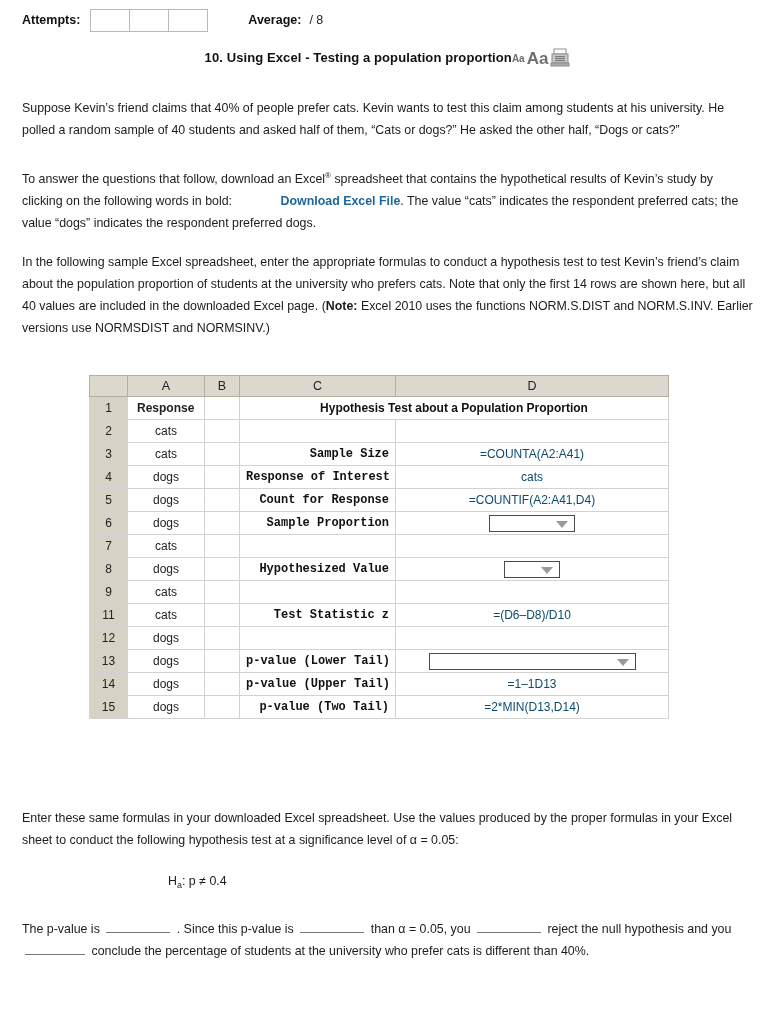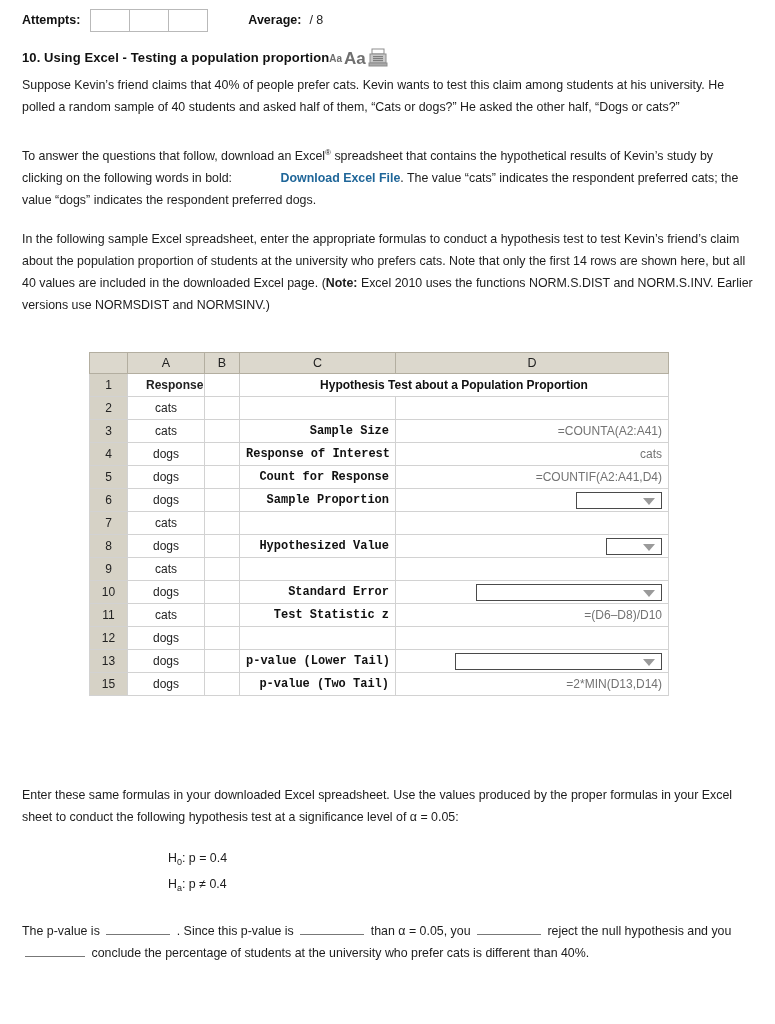--- a/index.html
+++ b/index.html
@@ -51,21 +51,21 @@
   }
   .average-value {
     font-size: 12.5px;
     color: #222;
   }
 
   
   .title-row {
     display: flex;
     align-items: center;
-    justify-content: flex-start;
+    justify-content: center;
     padding: 16px 22px 0 22px;
   }
   .q-title {
     font-size: 13px;
     font-weight: bold;
     color: #111;
     letter-spacing: 0.1px;
   }
   .title-icons {
     display: flex;
@@ -93,21 +93,21 @@
 
   
   .para {
     padding: 0 18px 0 22px;
     font-size: 12.4px;
     line-height: 22px;
     color: #1c1c1c;
     margin-top: 17px;
     max-width: 745px;
   }
-  .para.p1 { margin-top: 7px; }
+  .para.p1 { margin-top: 30px; }
   .para.p2 { margin-top: 24px; }
   .para.p3 { }
   .dl-link {
     color: #1f6699;
     font-weight: bold;
     text-decoration: none;
     cursor: pointer;
     padding-left: 45px;
   }
   .sup { font-size: 8px; vertical-align: super; }
@@ -157,33 +157,33 @@
     font-size: 12px;
     color: #222;
   }
   td.col-a {
     text-align: center;
     color: #222;
   }
   td.col-a.hdr {
     font-weight: bold;
     text-align: left;
-    padding-left: 18px;
+    padding-left: 9px;
   }
   td.col-b { background: #fff; }
   td.col-c {
     text-align: right;
     font-weight: bold;
     color: #111;
     padding-right: 8px;
     font-family: Liberation Mono, monospace;
   }
   td.col-d {
-    text-align: right;
-    color: #737373;
+    text-align: center;
+    color: #0c4a6e;
     padding-left: 8px;
     font-family: "Liberation Sans", sans-serif;
   }
   td.span-cd {
     text-align: center;
     font-weight: bold;
     font-size: 12.5px;
     color: #111;
   }
 
@@ -360,27 +360,20 @@
           <td class="col-d"><span class="dropdown" style="width: 56px;"><span class="arrow"></span></span></td>
         </tr>
         <tr>
           <td class="rownum">9</td>
           <td class="col-a">cats</td>
           <td class="col-b"></td>
           <td class="col-c"></td>
           <td class="col-d"></td>
         </tr>
         <tr>
-          <td class="rownum">10</td>
-          <td class="col-a">dogs</td>
-          <td class="col-b"></td>
-          <td class="col-c">Standard Error</td>
-          <td class="col-d"><span class="dropdown" style="width: 186px;"><span class="arrow"></span></span></td>
-        </tr>
-        <tr>
           <td class="rownum">11</td>
           <td class="col-a">cats</td>
           <td class="col-b"></td>
           <td class="col-c">Test Statistic z</td>
           <td class="col-d">=(D6–D8)/D10</td>
         </tr>
         <tr>
           <td class="rownum">12</td>
           <td class="col-a">dogs</td>
           <td class="col-b"></td>
@@ -388,36 +381,40 @@
           <td class="col-d"></td>
         </tr>
         <tr>
           <td class="rownum">13</td>
           <td class="col-a">dogs</td>
           <td class="col-b"></td>
           <td class="col-c">p-value (Lower Tail)</td>
           <td class="col-d"><span class="dropdown" style="width: 207px;"><span class="arrow"></span></span></td>
         </tr>
         <tr>
+          <td class="rownum">14</td>
+          <td class="col-a">dogs</td>
+          <td class="col-b"></td>
+          <td class="col-c">p-value (Upper Tail)</td>
+          <td class="col-d">=1–1D13</td>
+        </tr>
+        <tr>
           <td class="rownum">15</td>
           <td class="col-a">dogs</td>
           <td class="col-b"></td>
           <td class="col-c">p-value (Two Tail)</td>
           <td class="col-d">=2*MIN(D13,D14)</td>
         </tr>
       </tbody>
   </table>
 </div>
 
 <div class="closing">Enter these same formulas in your downloaded Excel spreadsheet. Use the values produced by the proper formulas in your Excel sheet to conduct the following hypothesis test at a significance level of α = 0.05:</div>
 
 <div class="hyp-block">
-  <div>
-    <span>H</span><span class="sub">0</span><span>: p = 0.4</span>
-  </div>
   <div>
     <span>H</span><span class="sub">a</span><span>: p ≠ 0.4</span>
   </div>
 </div>
 
 <div class="final">
   <span>The p-value is</span>
   <span class="blank"></span>
   <span>. Since this p-value is</span>
   <span class="blank"></span>

